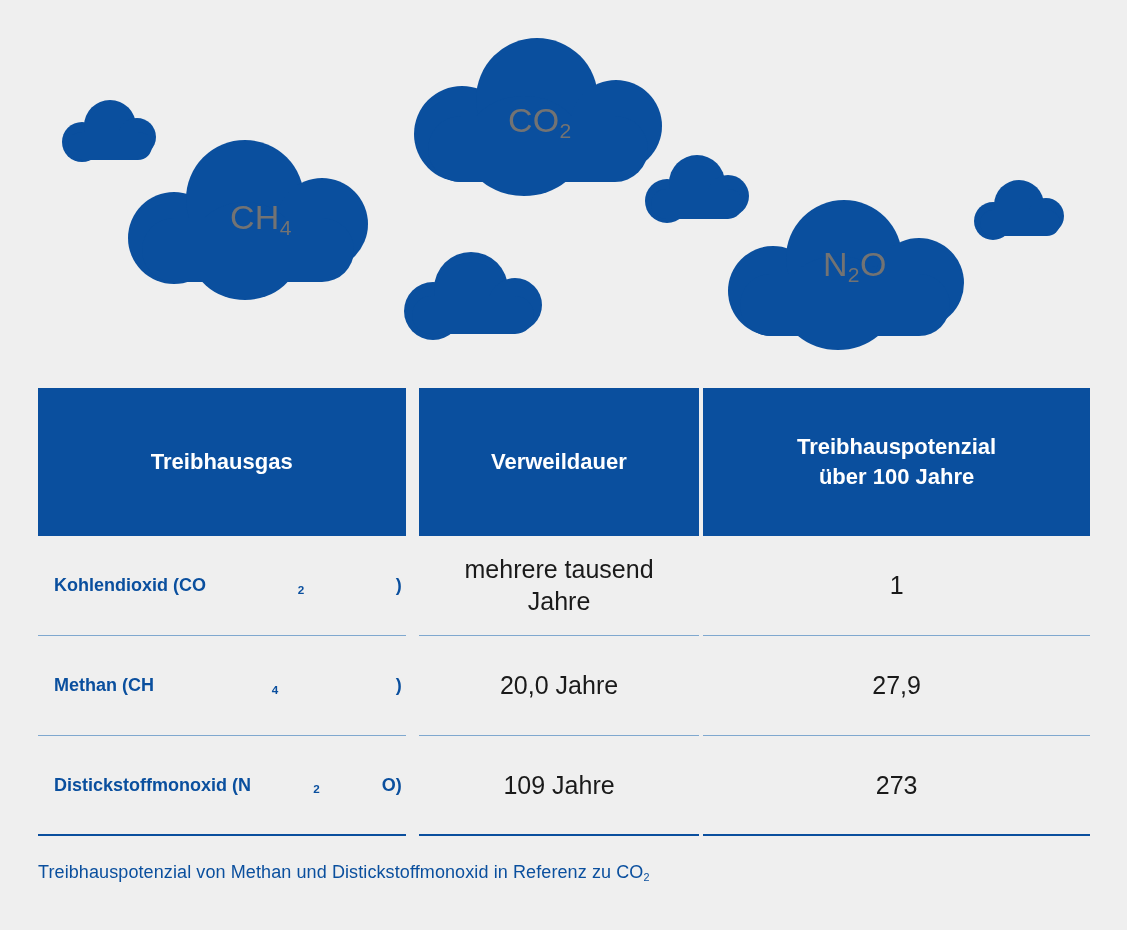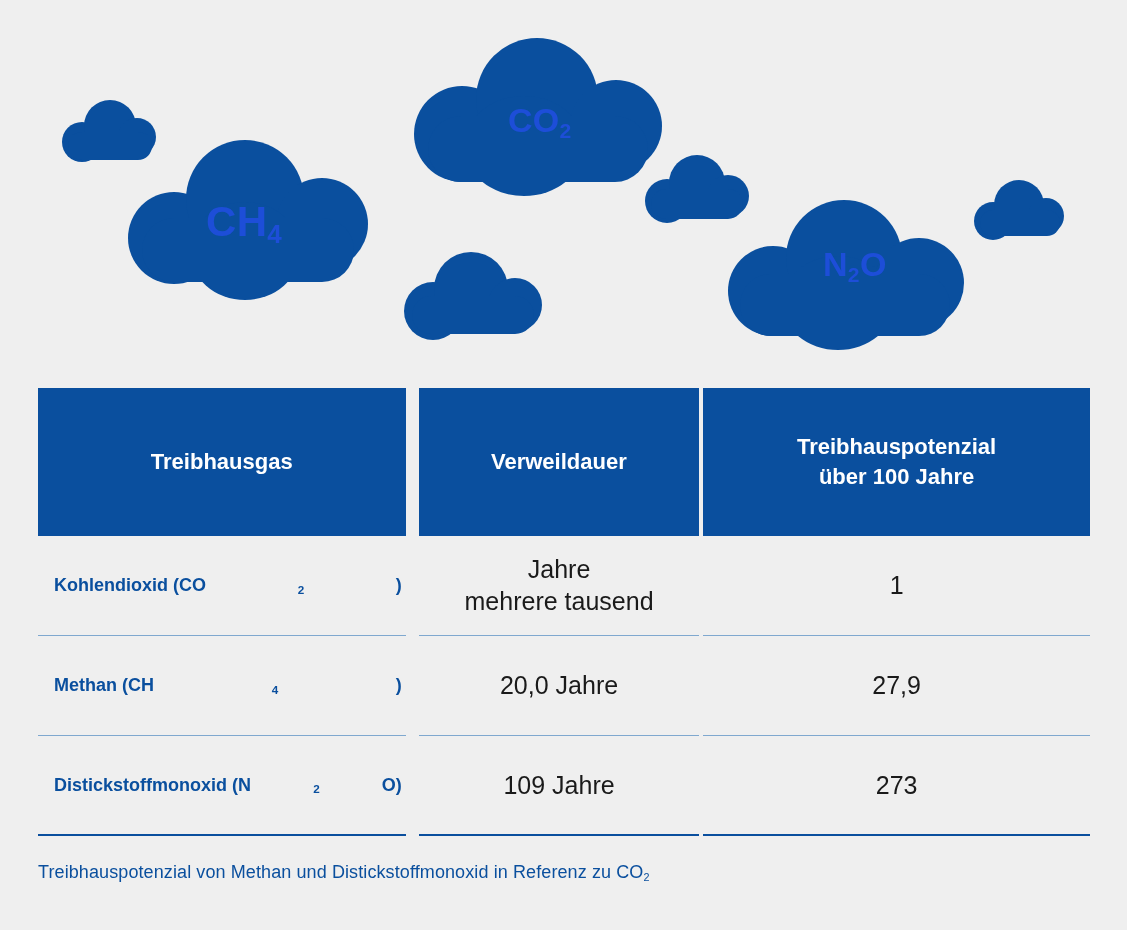--- a/index.html
+++ b/index.html
@@ -34,22 +34,22 @@
     background: #0a4f9e;
     border-radius: 50%;
   }
   .cloud .base {
     position: absolute;
     background: #0a4f9e;
     border-radius: 40px;
   }
   .cloud-label {
     position: absolute;
-    color: #1d4ed8;
-    font-weight: 700;
+    color: #737373;
+    font-weight: 400;
     letter-spacing: .3px;
     white-space: nowrap;
     z-index: 5;
   }
   .cloud-label sub {
     font-size: .62em;
     vertical-align: baseline;
     position: relative;
     top: .28em;
   }
@@ -151,21 +151,21 @@
       <div class="base" style="left:6px; top:32px; width:84px; height:28px; border-radius:16px;"></div>
     </div>
 
     <div class="cloud" style="left:128px; top:140px; width:240px; height:155px;">
       <div class="lobe" style="left:0px; top:52px; width:92px; height:92px;"></div>
       <div class="lobe" style="left:58px; top:0px; width:118px; height:118px;"></div>
       <div class="lobe" style="left:148px; top:38px; width:92px; height:92px;"></div>
       <div class="lobe" style="left:62px; top:62px; width:110px; height:98px;"></div>
       <div class="base" style="left:14px; top:78px; width:212px; height:64px; border-radius:34px;"></div>
     </div>
-    <div class="cloud-label" style="left:206px; top:198px; font-size:42px;">
+    <div class="cloud-label" style="left:230px; top:198px; font-size:34px;">
       <span>CH</span><sub>4</sub>
     </div>
 
     <div class="cloud" style="left:414px; top:38px; width:250px; height:158px;">
       <div class="lobe" style="left:0px; top:48px; width:96px; height:96px;"></div>
       <div class="lobe" style="left:62px; top:0px; width:122px; height:122px;"></div>
       <div class="lobe" style="left:156px; top:42px; width:92px; height:92px;"></div>
       <div class="lobe" style="left:50px; top:58px; width:120px; height:100px;"></div>
       <div class="base" style="left:14px; top:78px; width:220px; height:66px; border-radius:34px;"></div>
     </div>
@@ -220,22 +220,22 @@
     </div>
 
     <div class="table-row">
       <div class="col col-1 body-cell cell-gas thin-rule">
         <span>Kohlendioxid (CO</span>
           <sub>2</sub>
           <span>)</span>
       </div>
       <div class="col col-2 body-cell cell-center thin-rule">
         <div class="two-line">
+          <div>mehrere tausend</div>
           <div>Jahre</div>
-          <div>mehrere tausend</div>
         </div>
       </div>
       <div class="col col-3 body-cell cell-center thin-rule">1</div>
     </div>
 
     <div class="table-row">
       <div class="col col-1 body-cell cell-gas thin-rule">
         <span>Methan (CH</span>
           <sub>4</sub>
           <span>)</span>

